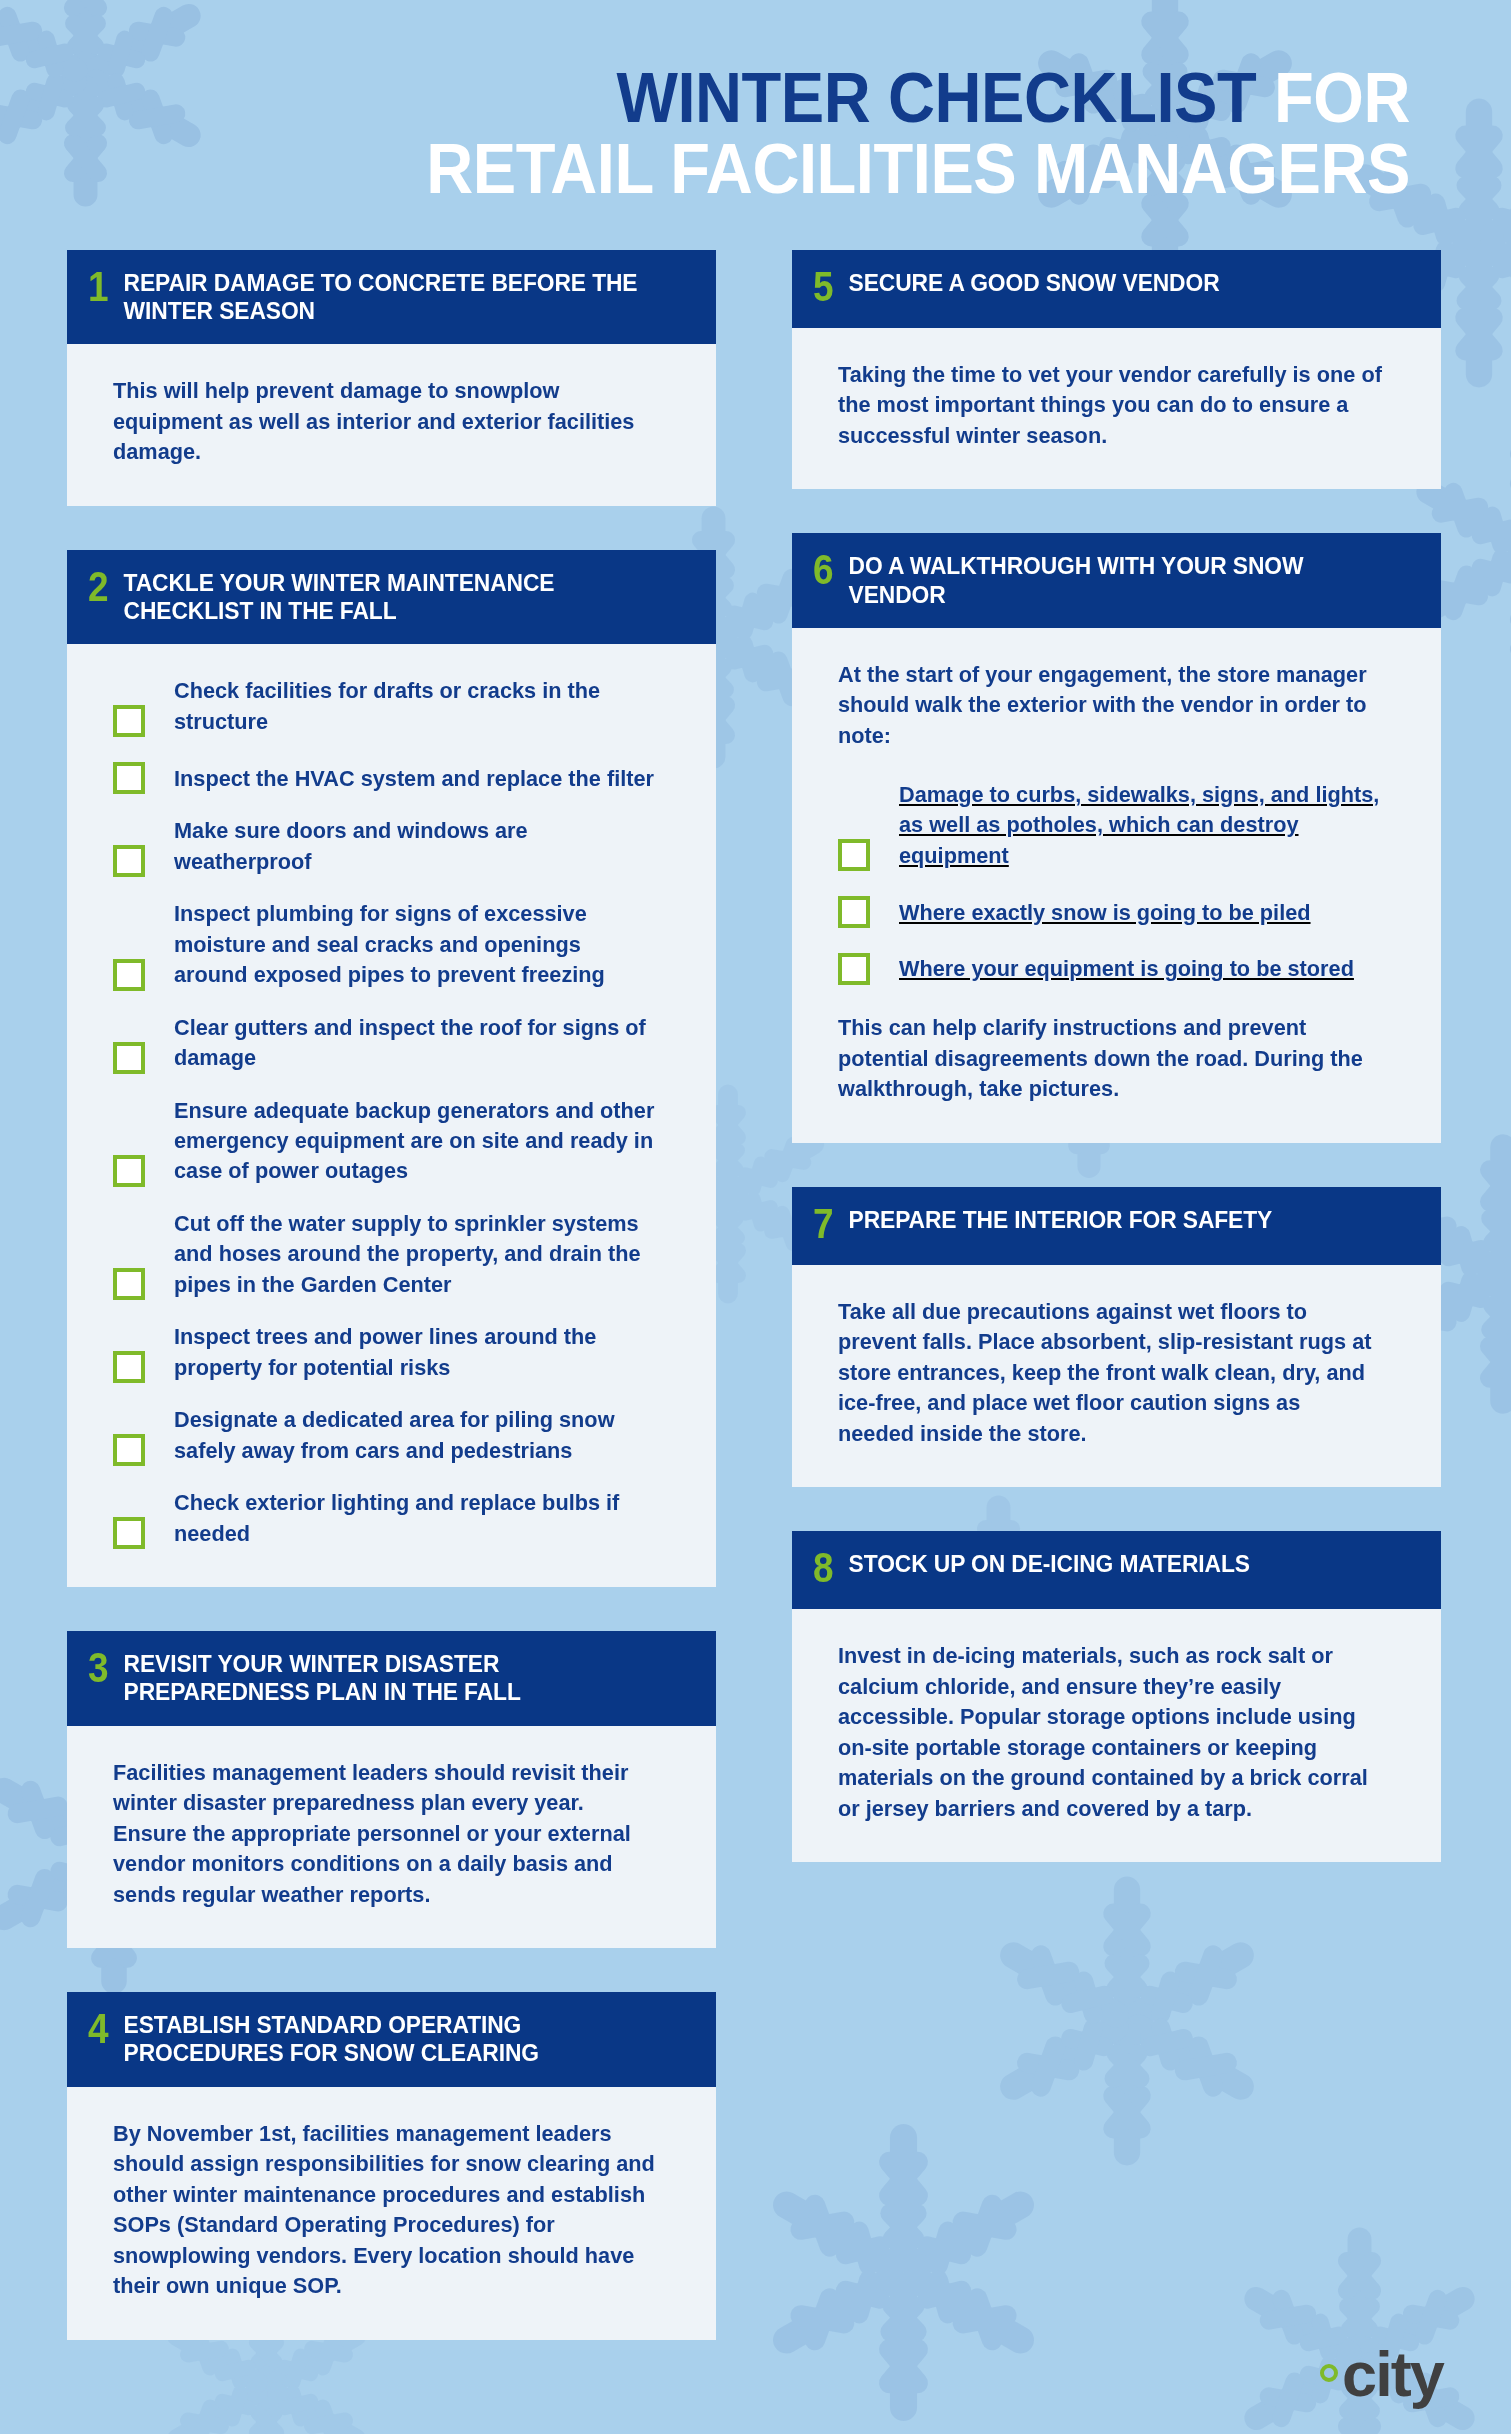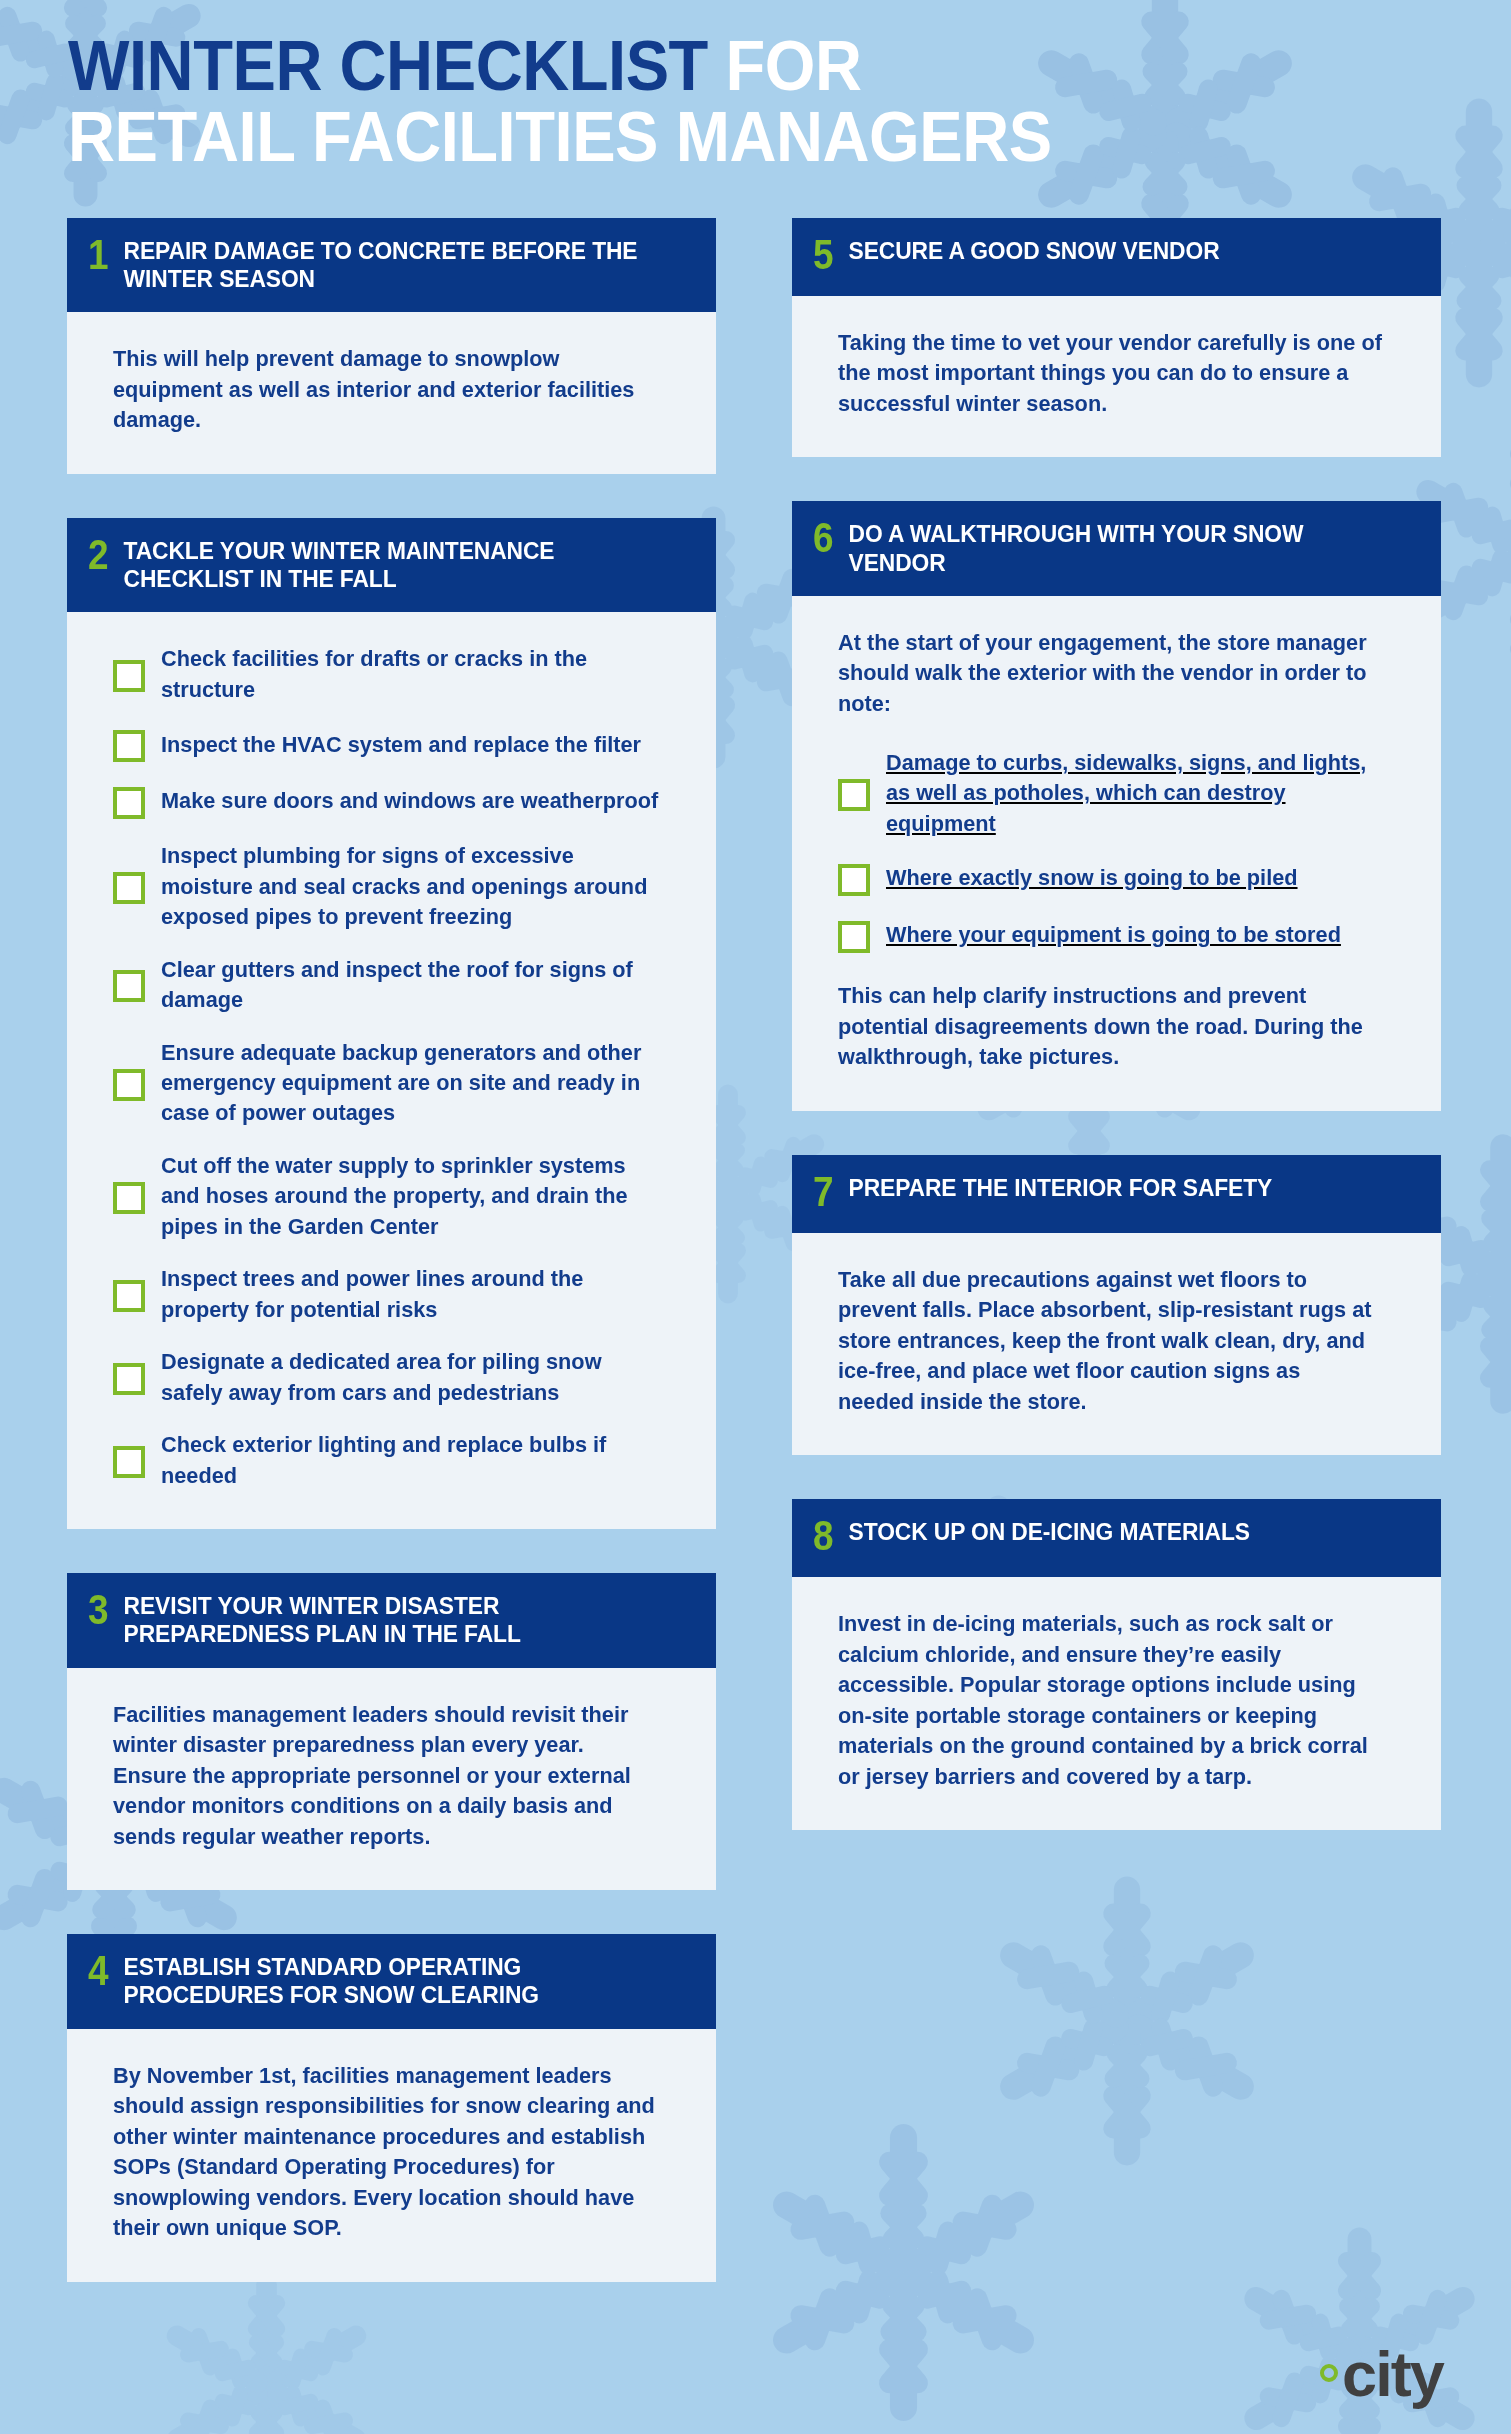--- a/index.html
+++ b/index.html
@@ -16,21 +16,22 @@
     position:absolute; inset:0;
     z-index:0; pointer-events:none;
   }
   .flake { position:absolute; color:#8cb5dd; }
 
   
   #page { position:relative; z-index:2; }
 
   
   #title-block {
-    padding:31px 0 0 68px;
+    padding:63px 0 0 68px;
+    text-align:right;
   }
   .title-line {
     font-size:70px;
     line-height:1.02;
     font-weight:bold;
     letter-spacing:-0.5px;
     font-family:"Liberation Sans Narrow","Liberation Sans", sans-serif;
     transform:scaleX(0.93);
     transform-origin:left center;
     white-space:nowrap;
@@ -90,21 +91,21 @@
     font-weight:bold;
     font-family:"Liberation Sans Narrow","Liberation Sans", sans-serif;
     transform:scaleX(0.97);
     transform-origin:left top;
   }
   .body-text + .checklist { margin-top:28.5px;text-decoration:underline; }
   .checklist + .body-text { margin-top:28.5px; }
 
   
   .checklist { display:flex; flex-direction:column; gap:22px; }
-  .check-row { display:flex; align-items:center; gap:16px; }
+  .check-row { display:flex; align-items:flex-end; gap:29px; }
   .checkbox {
     width:32px; height:32px;
     flex:none;
     border:4.8px solid #7fba2a;
     background:#ffffff;
     margin-top:2.9px;
   }
   .check-label {
     color:#123c8c;
     font-size:22.4px;

